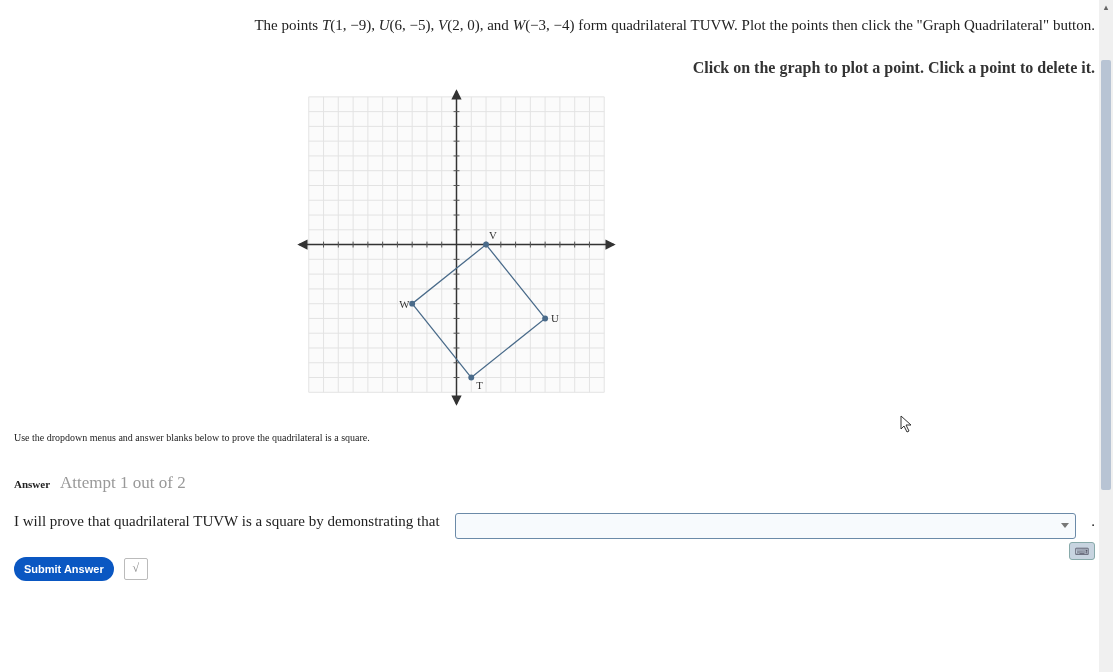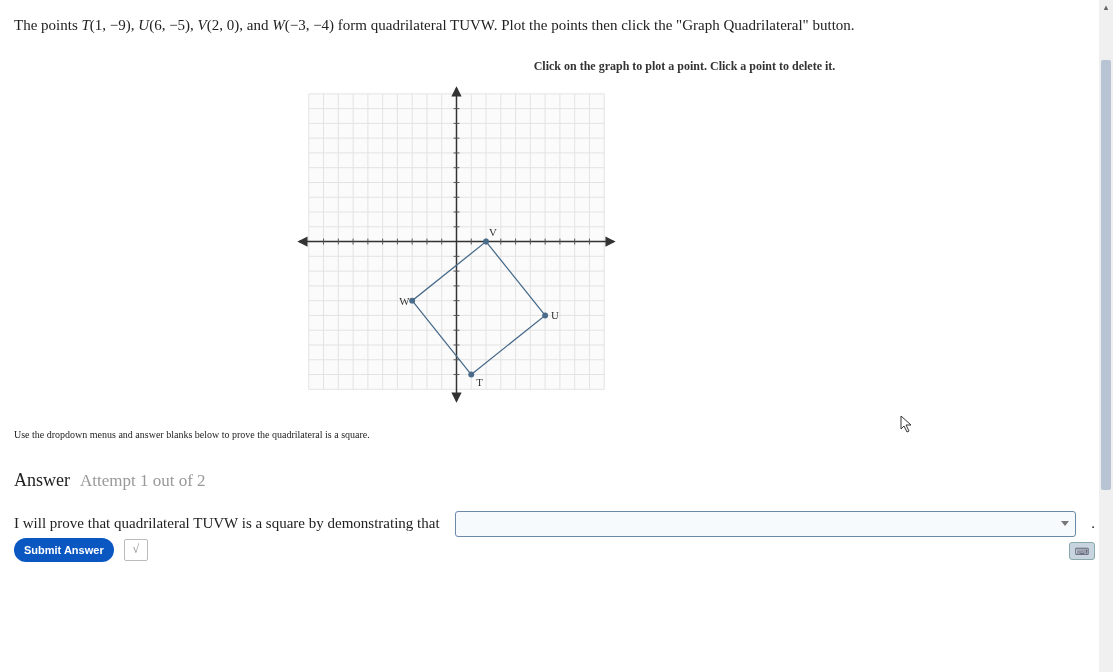--- a/index.html
+++ b/index.html
@@ -13,55 +13,56 @@
     position: relative;
   }
   .content {
     padding: 14px 20px 0 14px;
   }
   .question-text {
     font-size: 15px;
     line-height: 1.5;
     margin-bottom: 22px;
     font-family: Georgia, serif;
+    text-align: right;
   }
   .math { font-style: italic; font-family: 'Times New Roman', serif; }
   .instruction {
-    font-size: 12px;
+    font-size: 16px;
     font-weight: bold;
-    text-align: center;
+    text-align: right;
     margin-left: 260px;
     margin-bottom: 10px;
     color: #333;
   }
   .graph-wrap {
     width: 335px;
     margin: 0 0 20px 275px;
     position: relative;
   }
   svg.graph { display: block; }
   .sub-question {
     font-size: 10px;
     margin: 12px 0 30px 0;
   }
   .answer-row {
     display: flex;
     align-items: baseline;
     gap: 10px;
     margin-bottom: 20px;
   }
-  .answer-label { font-weight: normal; font-size: 18px; }
+  .answer-label { font-weight: bold; font-size: 11px; }
   .attempt { font-size: 17px; color: #999; }
   .sentence-row {
     font-size: 15px;
     display: flex;
-    align-items: center;
+    align-items: flex-start;
     flex-wrap: wrap;
     gap: 15px;
-    margin-bottom: 1px;
+    margin-bottom: 18px;
   }
   .dropdown {
     border: 1px solid #6b8aa8;
     border-radius: 3px;
     background: #f7fafd;
     height: 26px;
     min-width: 400px;
     flex: 1;
     display: inline-flex;
     align-items: center;

